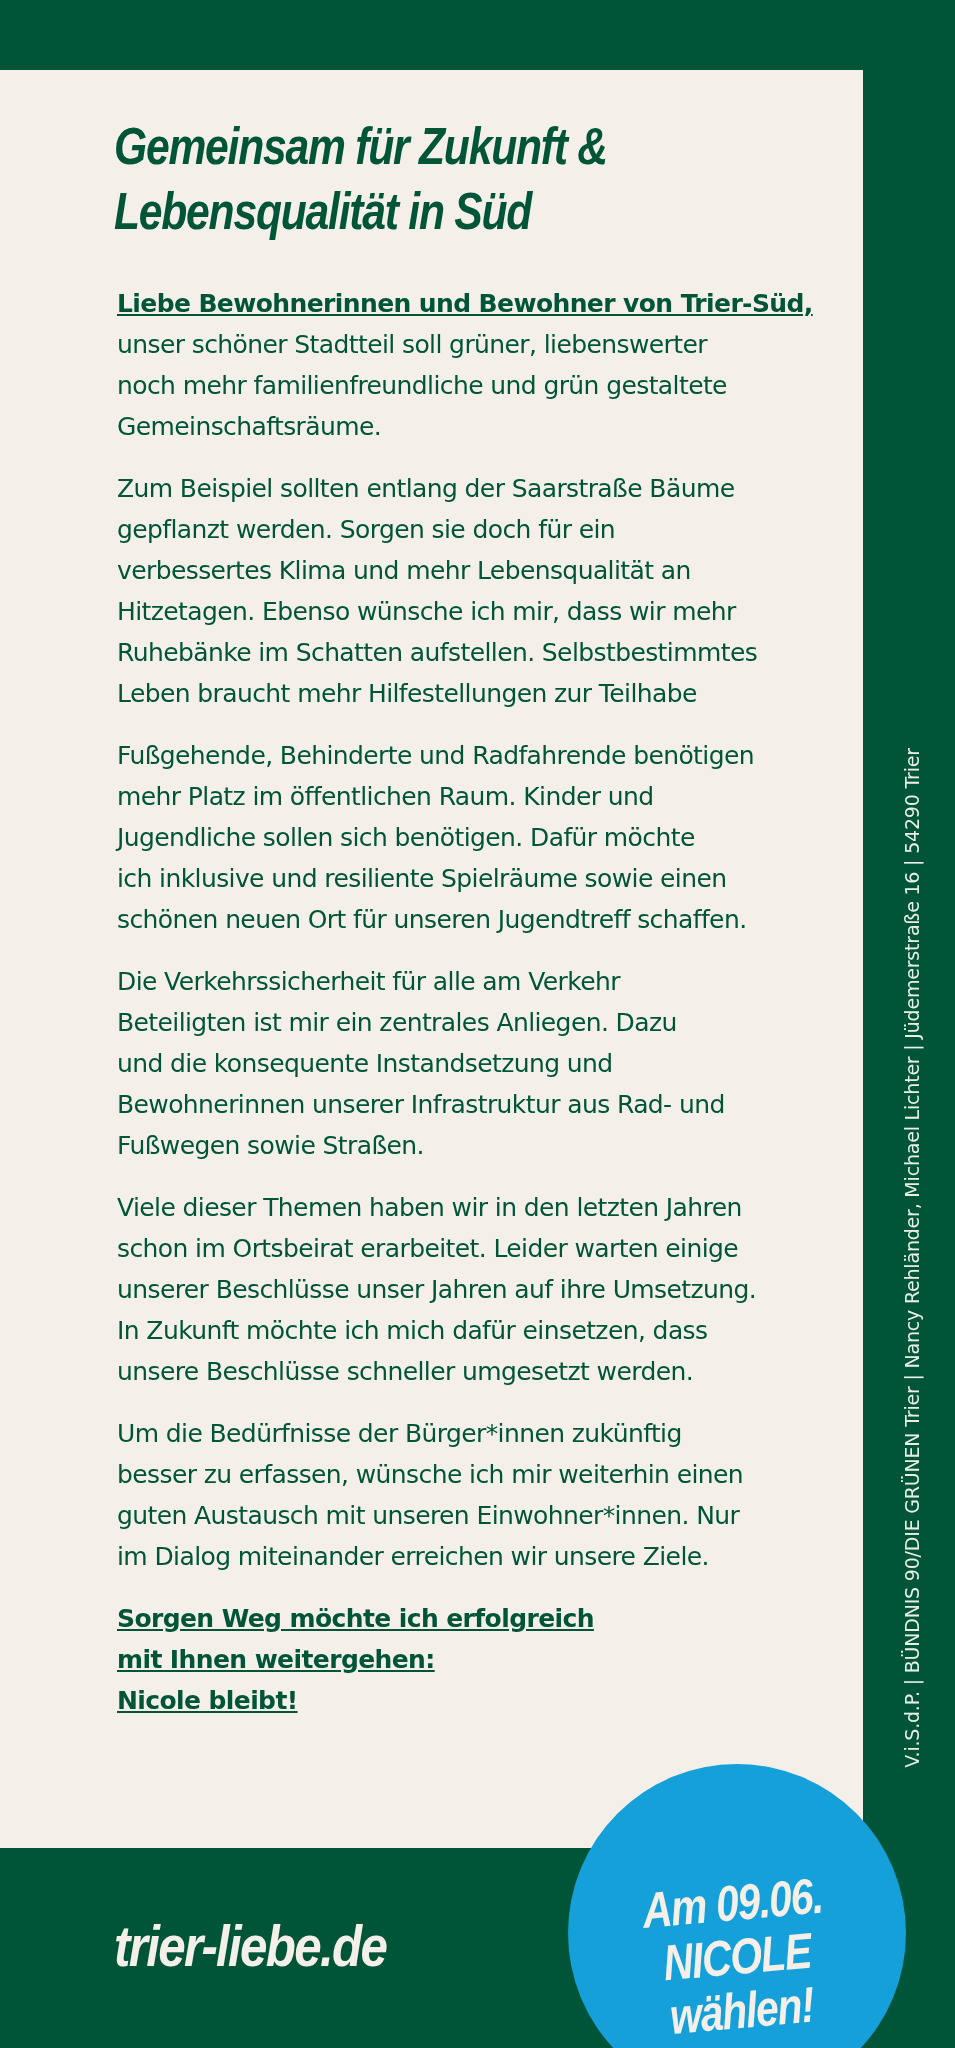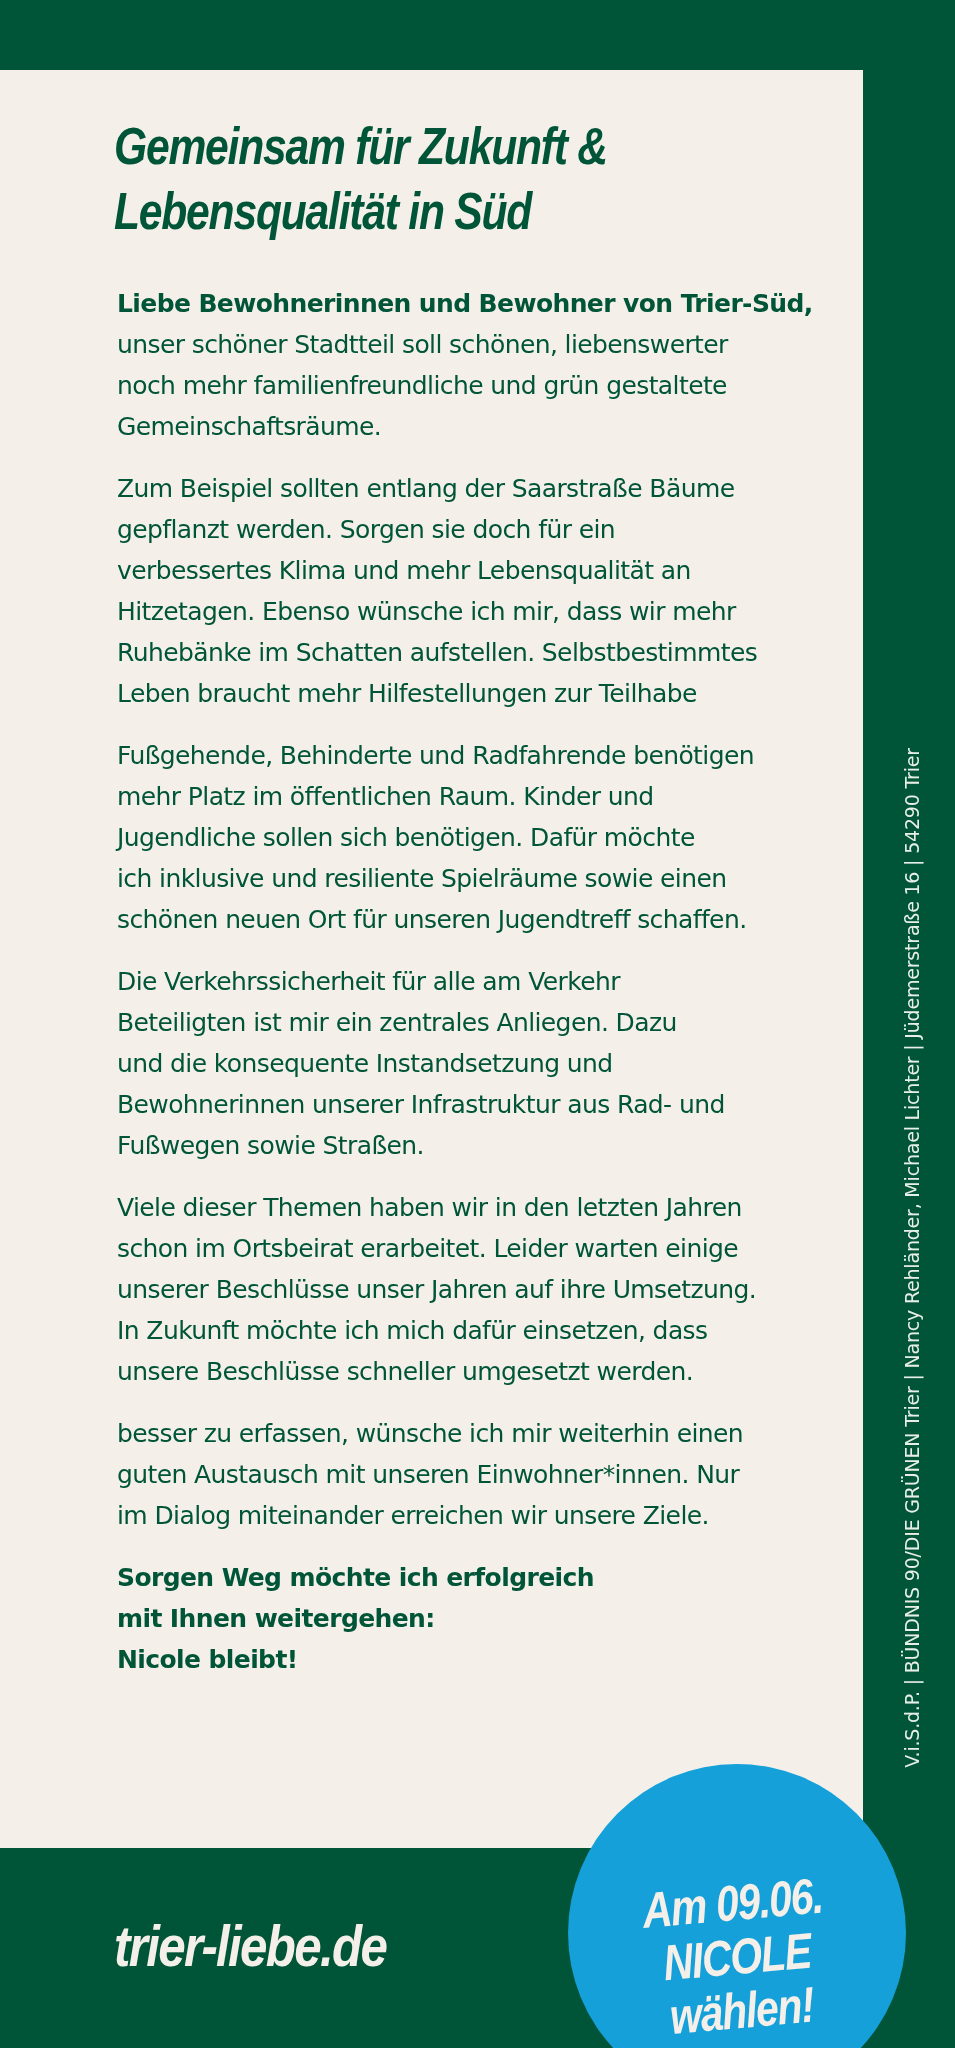--- a/index.html
+++ b/index.html
@@ -45,21 +45,21 @@
       top: 283px;
       width: 720px;
       color: #005538;
       font-family: "DejaVu Sans", sans-serif;
       font-size: 25px;
       line-height: 41px;
       letter-spacing: -0.6px;
     }
     .para { margin: 0 0 21px 0; }
     .line { display: block; white-space: nowrap; }
-    .bold { font-weight: bold; }
+    .bold { font-weight: bold; text-decoration: underline; }
     .vertical-imprint {
       position: absolute;
       left: 912px;
       top: 1258px;
       transform: translate(-50%, -50%) rotate(-90deg);
       white-space: nowrap;
       color: #e8efe9;
       font-family: "DejaVu Sans", sans-serif;
       font-size: 19px;
       letter-spacing: -0.2px;
@@ -110,21 +110,21 @@
 <div class="panel"></div>
 
 <h1 class="title">
   <span>Gemeinsam für Zukunft &amp;</span>
   <span>Lebensqualität in Süd</span>
 </h1>
 
 <div class="body-text">
   <p class="para">
     <span class="line bold">Liebe Bewohnerinnen und Bewohner von Trier-Süd,</span>
-    <span class="line">unser schöner Stadtteil soll schönen, liebenswerter</span>
+    <span class="line">unser schöner Stadtteil soll grüner, liebenswerter</span>
     <span class="line">noch mehr familienfreundliche und grün gestaltete</span>
     <span class="line">Gemeinschaftsräume.</span>
   </p>
   <p class="para">
     <span class="line">Zum Beispiel sollten entlang der Saarstraße Bäume</span>
     <span class="line">gepflanzt werden. Sorgen sie doch für ein</span>
     <span class="line">verbessertes Klima und mehr Lebensqualität an</span>
     <span class="line">Hitzetagen.  Ebenso wünsche ich mir, dass wir mehr</span>
     <span class="line">Ruhebänke im Schatten aufstellen. Selbstbestimmtes</span>
     <span class="line">Leben braucht mehr Hilfestellungen zur Teilhabe</span>
@@ -144,20 +144,21 @@
     <span class="line">Fußwegen sowie Straßen.</span>
   </p>
   <p class="para">
     <span class="line">Viele dieser Themen haben wir in den letzten Jahren</span>
     <span class="line">schon im Ortsbeirat erarbeitet. Leider warten einige</span>
     <span class="line">unserer Beschlüsse unser Jahren auf ihre Umsetzung.</span>
     <span class="line">In Zukunft möchte ich mich dafür einsetzen, dass</span>
     <span class="line">unsere Beschlüsse schneller umgesetzt werden.</span>
   </p>
   <p class="para">
+    <span class="line">Um die Bedürfnisse der Bürger*innen zukünftig</span>
     <span class="line">besser zu erfassen, wünsche ich mir weiterhin einen</span>
     <span class="line">guten Austausch mit unseren Einwohner*innen. Nur</span>
     <span class="line">im Dialog miteinander erreichen wir unsere Ziele.</span>
   </p>
   <p class="para bold">
     <span class="line">Sorgen Weg möchte ich erfolgreich</span>
     <span class="line">mit Ihnen weitergehen:</span>
     <span class="line">Nicole bleibt!</span>
   </p>
 </div>

